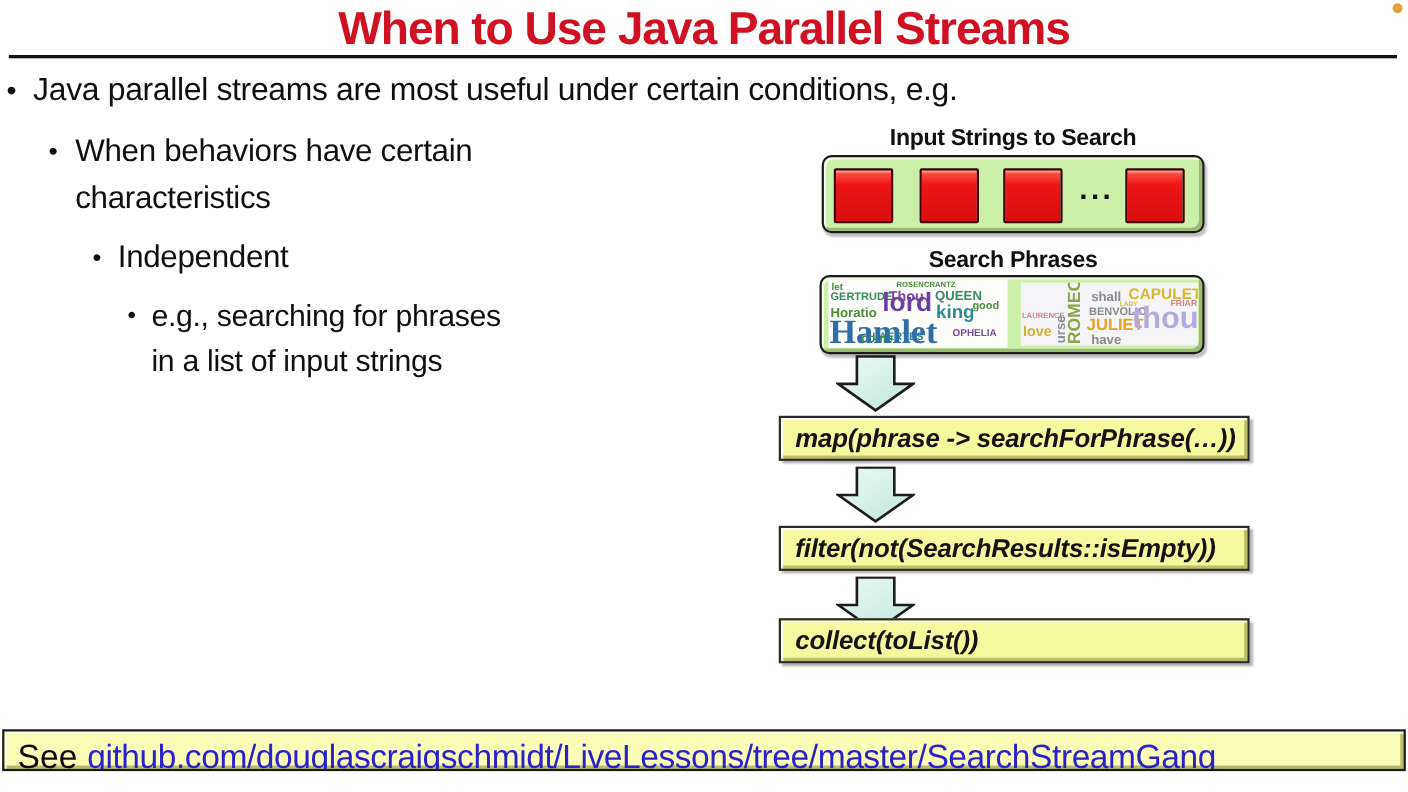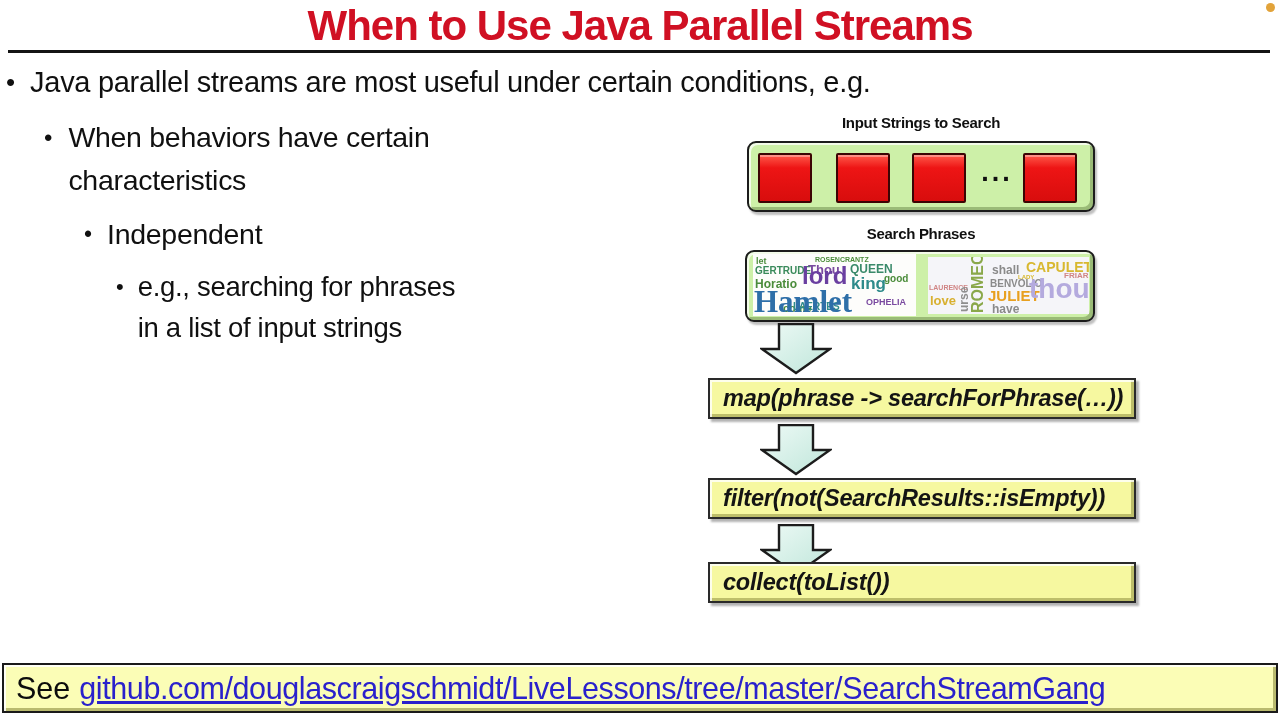--- a/index.html
+++ b/index.html
@@ -30,21 +30,21 @@
   .b1 .bullet-dot { font-size:26px; margin-right:15px; }
   .b2 { left:44px; top:116px; font-size:28.5px; line-height:43px; }
   .b2 .bullet-dot { font-size:24px; margin-right:16px; }
   .b3 { left:84px; top:214px; font-size:28.5px; line-height:40px;text-align:center; }
   .b3 .bullet-dot { font-size:23px; margin-right:15px; }
   .b4 { left:116px; top:266px; font-size:27.5px; line-height:41px; }
   .b4 .bullet-dot { font-size:22px; margin-right:14px; }
 
   .diagram-label {
     position:absolute; width:352px; text-align:center;
-    font-size:15px; font-weight:700; color:#101010; letter-spacing:-0.3px;
+    font-size:21px; font-weight:700; color:#101010; letter-spacing:-0.3px;
   }
   .label-input { left:745px; top:114px; }
   .label-search { left:745px; top:225px; }
 
   .green-box {
     position:absolute; background:#cdf0a8;
     border:2px solid #1c1c1c; border-radius:9px;
     box-shadow: inset 2px 2px 0 rgba(255,255,255,0.75),
                 inset -3px -3px 0 rgba(60,90,30,0.35),
                 2px 3px 2px rgba(0,0,0,0.25);
@@ -78,21 +78,21 @@
                 3px 3px 2px rgba(0,0,0,0.3);
     font-style:italic; font-weight:600; font-size:23.5px; color:#141414;
     line-height:36px; padding-left:13px; letter-spacing:-0.2px;
     white-space:nowrap; overflow:hidden;
   }
   .pipe-map { top:378px; }
   .pipe-filter { top:478px; }
   .pipe-collect { top:562px; }
 
   .footer-bar {
-    position:absolute; left:2px; top:663px; width:1276px; height:50px;
+    position:absolute; left:2px; top:663px; width:1276px; height:38px;
     background:#fbfdb6; border:2px solid #1a1a1a;
     box-shadow: inset 2px 2px 0 rgba(255,255,255,0.85),
                 inset -3px -3px 0 rgba(120,120,40,0.5);
     font-size:30.5px; line-height:47px; padding-left:12px;
     white-space:nowrap; overflow:hidden; color:#0c0c0c;
   }
   .footer-link {
     color:#2a21cc; text-decoration:underline; cursor:pointer;
     margin-left:9px; letter-spacing:-0.4px;
   }

